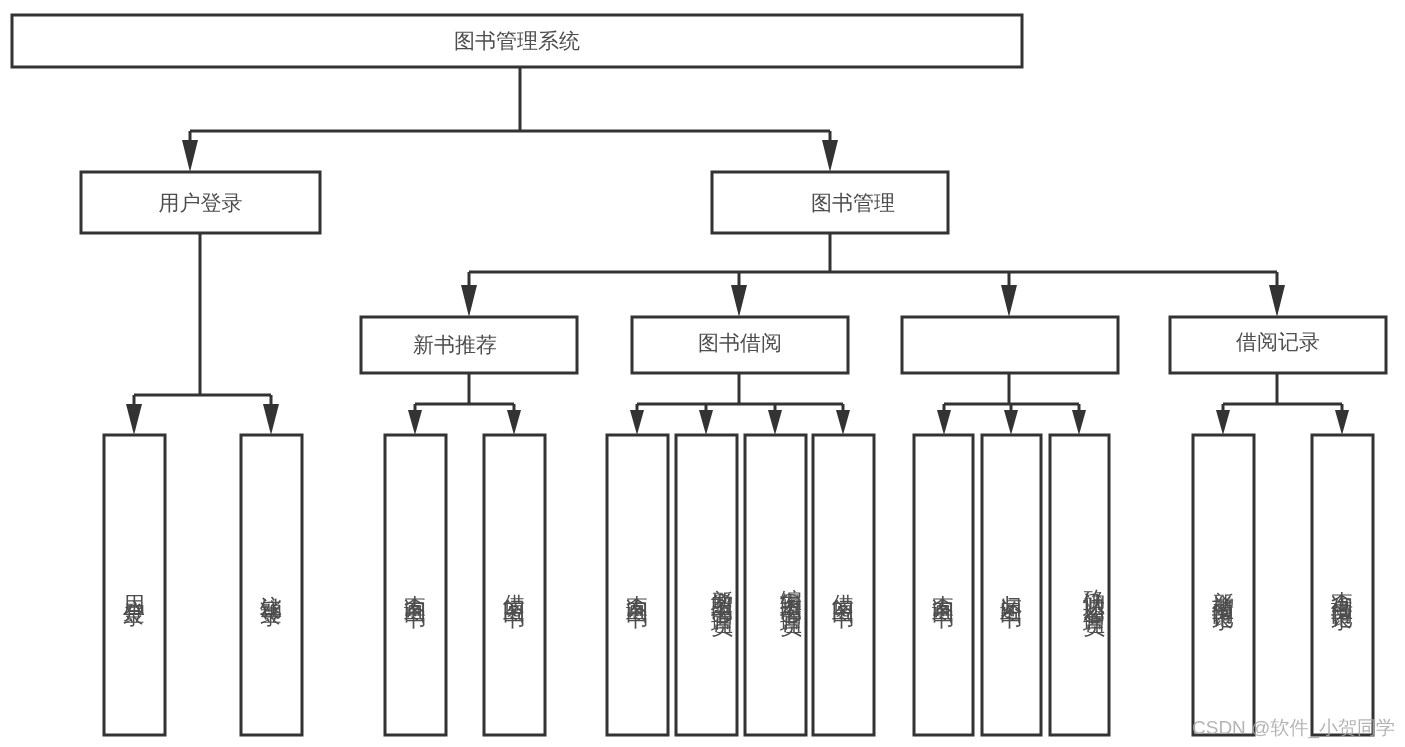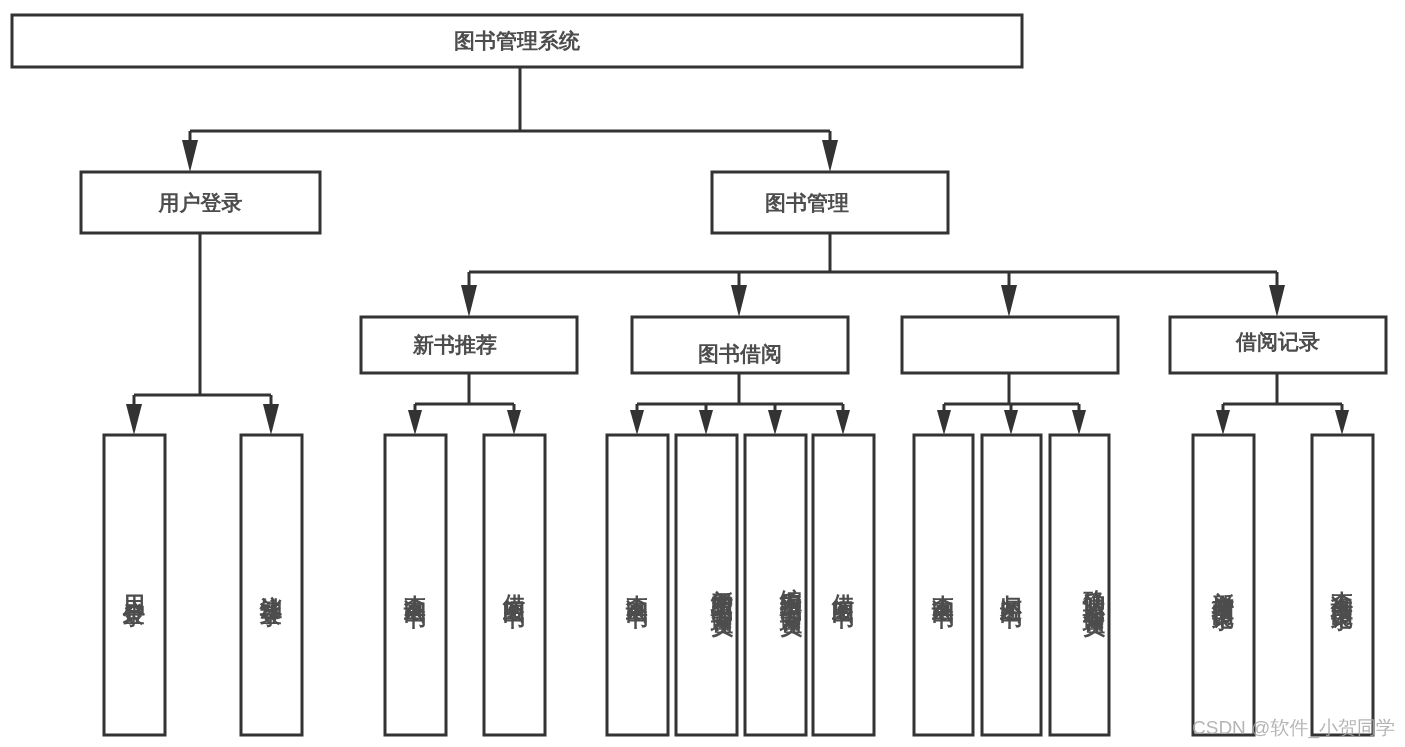--- a/index.html
+++ b/index.html
@@ -43,21 +43,20 @@
   .node-label {
     position: absolute;
     color: #4d4d4d;
     font-family: "Liberation Sans", "DejaVu Sans", sans-serif;
     display: flex;
     align-items: center;
     justify-content: center;
     text-align: right;
     pointer-events: none;
     white-space: pre-wrap;
-    font-weight: bold;
   }
   .label-h {
     font-size: 21px;
     letter-spacing: 0px;
   }
   .label-v {
     writing-mode: vertical-rl;
     text-orientation: upright;
     font-size: 22px;
     line-height: 1.32;
@@ -177,24 +176,24 @@
       <rect class="node-box" x="1050" y="435" width="59" height="300"></rect>
 
       <rect class="node-box" x="1193" y="435" width="61" height="300"></rect>
       <rect class="node-box" x="1312" y="435" width="61" height="300"></rect>
     </g>
   </svg>
 
   <div class="node-label label-h" style="left:12px; top:15px; width:1010px; height:52px;">图书管理系统</div>
 
   <div class="node-label label-h" style="left:81px; top:172px; width:239px; height:61px;">用户登录</div>
-  <div class="node-label label-h" style="left:689px; top:172px; width:236px; height:61px;">图书管理</div>
+  <div class="node-label label-h" style="left:735px; top:172px; width:236px; height:61px;">图书管理</div>
 
   <div class="node-label label-h" style="left:361px; top:317px; width:188px; height:56px;">新书推荐</div>
-  <div class="node-label label-h" style="left:632px; top:326px; width:216px; height:56px;">图书借阅</div>
+  <div class="node-label label-h" style="left:632px; top:315px; width:216px; height:56px;">图书借阅</div>
   <div class="node-label label-h" style="left:1170px; top:314px; width:216px; height:56px;">借阅记录</div>
 
   <div class="node-label label-v" style="left:104px; top:435px; width:61px; height:300px;">用户登录</div>
   <div class="node-label label-v" style="left:241px; top:435px; width:61px; height:300px;">注销登录</div>
 
   <div class="node-label label-v" style="left:385px; top:435px; width:61px; height:300px;">查询图书</div>
   <div class="node-label label-v" style="left:484px; top:435px; width:61px; height:300px;">借阅图书</div>
 
   <div class="node-label label-v" style="left:607px; top:435px; width:61px; height:300px;">查询图书</div>
   <div class="node-label label-v top-aligned" style="left:676px; top:443px; width:61px; height:292px;">新增图书（管理员）</div>

